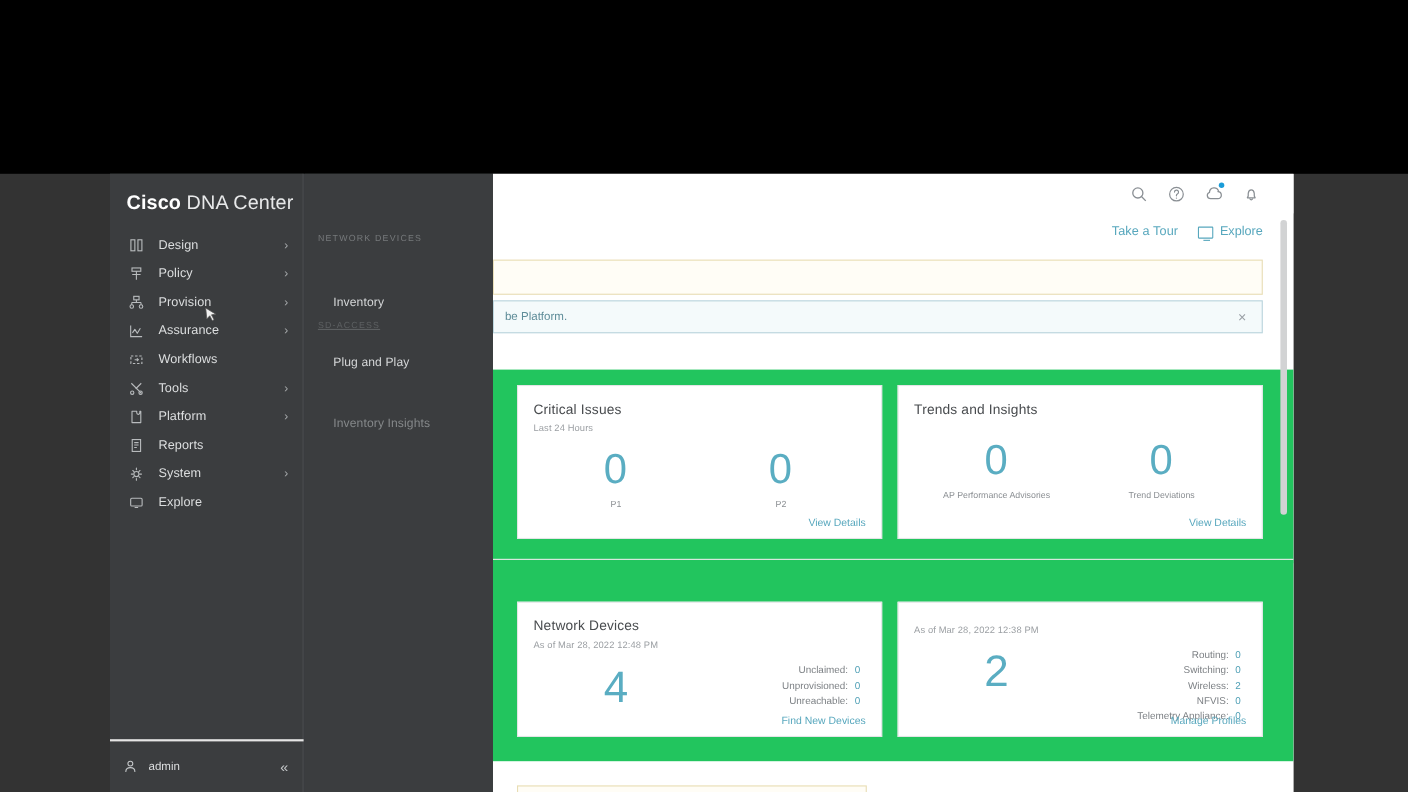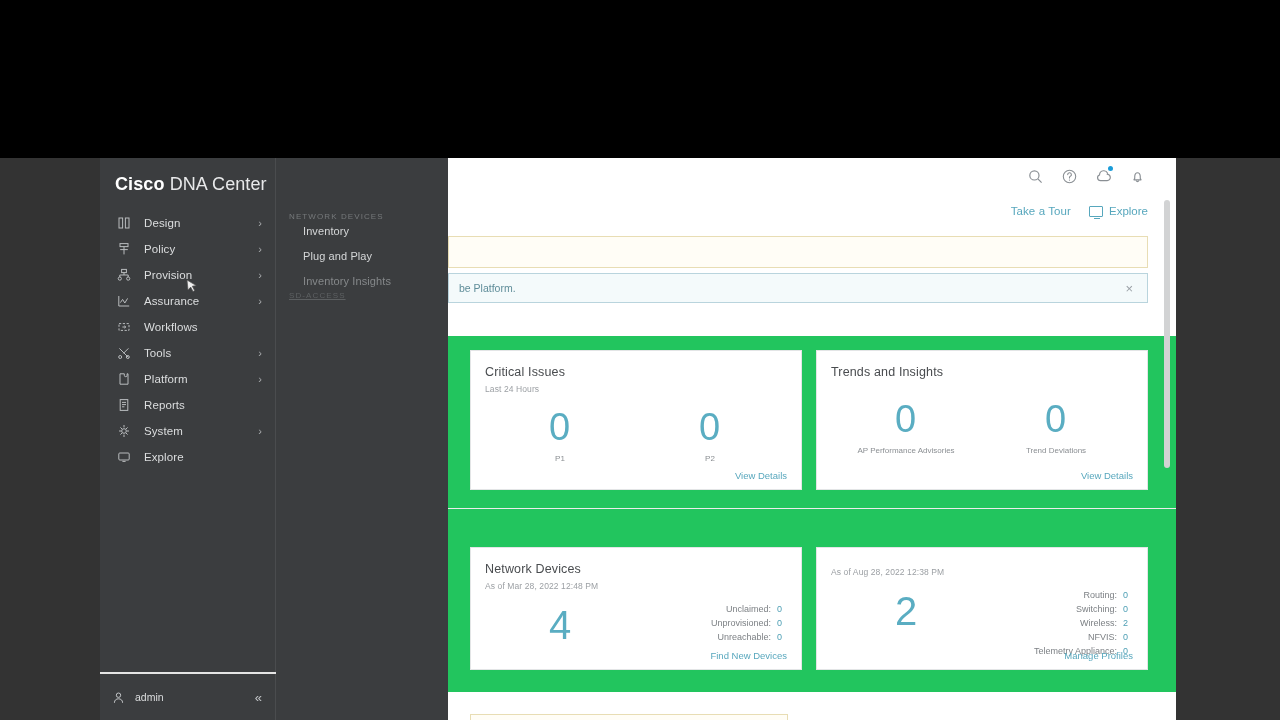--- a/index.html
+++ b/index.html
@@ -168,21 +168,21 @@
   }
 
   
   .sub-head {
     position: absolute; left: 12px; top: 54px;
     font-size: 8px; color: #76797b; letter-spacing: 1.1px;
   }
   .sub-list { position: absolute; left: 26px; top: 68px; }
   .sub-item {
     font-size: 11px; color: #d5d7d8; line-height: 1; margin-bottom: 14px;
-    cursor: pointer; letter-spacing: .1px;
+    cursor: pointer; letter-spacing: .1px; margin-top: 44px;
   }
   .sub-item.faded { color: #85888a; }
   .sub-head2 {
     position: absolute; left: 12px; top: 133px;
     font-size: 8px; color: #5d6062; letter-spacing: 1.1px; text-decoration: underline;
   }
 
   
   .sb-footer {
     position: absolute; left: 0; bottom: 0; width: 176px; height: 48px;
@@ -318,21 +318,21 @@
                 <div class="kv">
                   <span>Unreachable:</span>
                   <span class="kv-val">0</span>
                 </div>
               </div>
             </div>
             <span class="card-link">Find New Devices</span>
           </div>
 
           <div class="card" style="min-height:115px;">
-            <div class="card-sub">As of Aug 28, 2022 12:38 PM</div>
+            <div class="card-sub">As of Mar 28, 2022 12:38 PM</div>
             <div class="split">
               <div class="split-left">
                 <div class="split-big">2</div>
               </div>
               <div class="split-right">
                 <div class="kv">
                   <span>Routing:</span>
                   <span class="kv-val">0</span>
                 </div>
                 <div class="kv">

